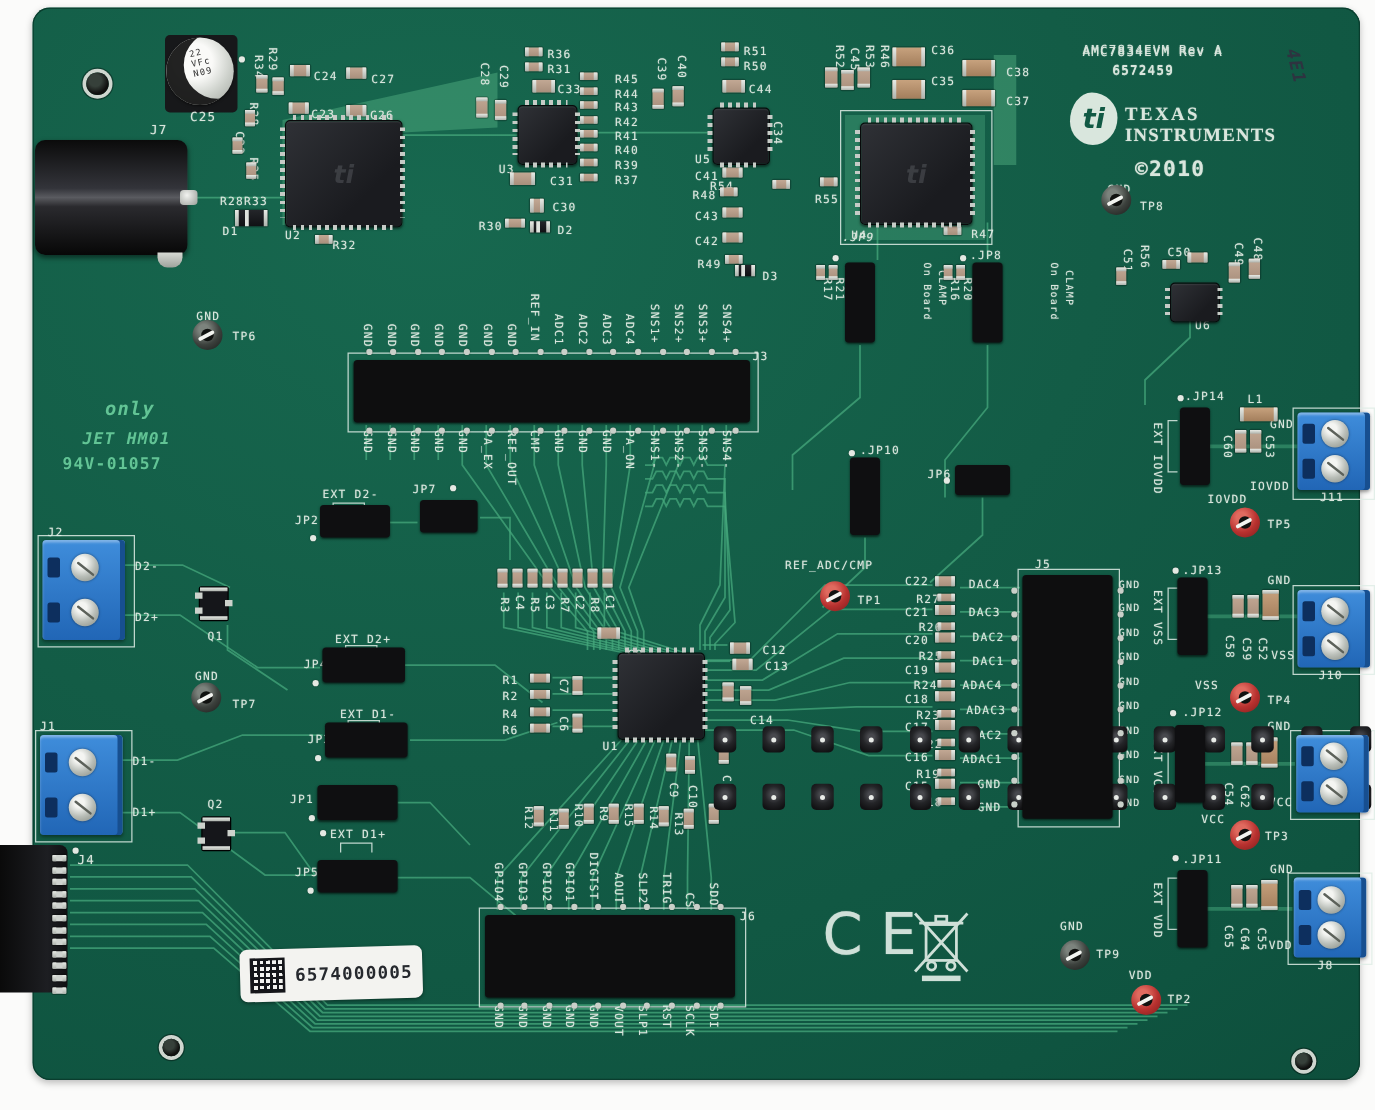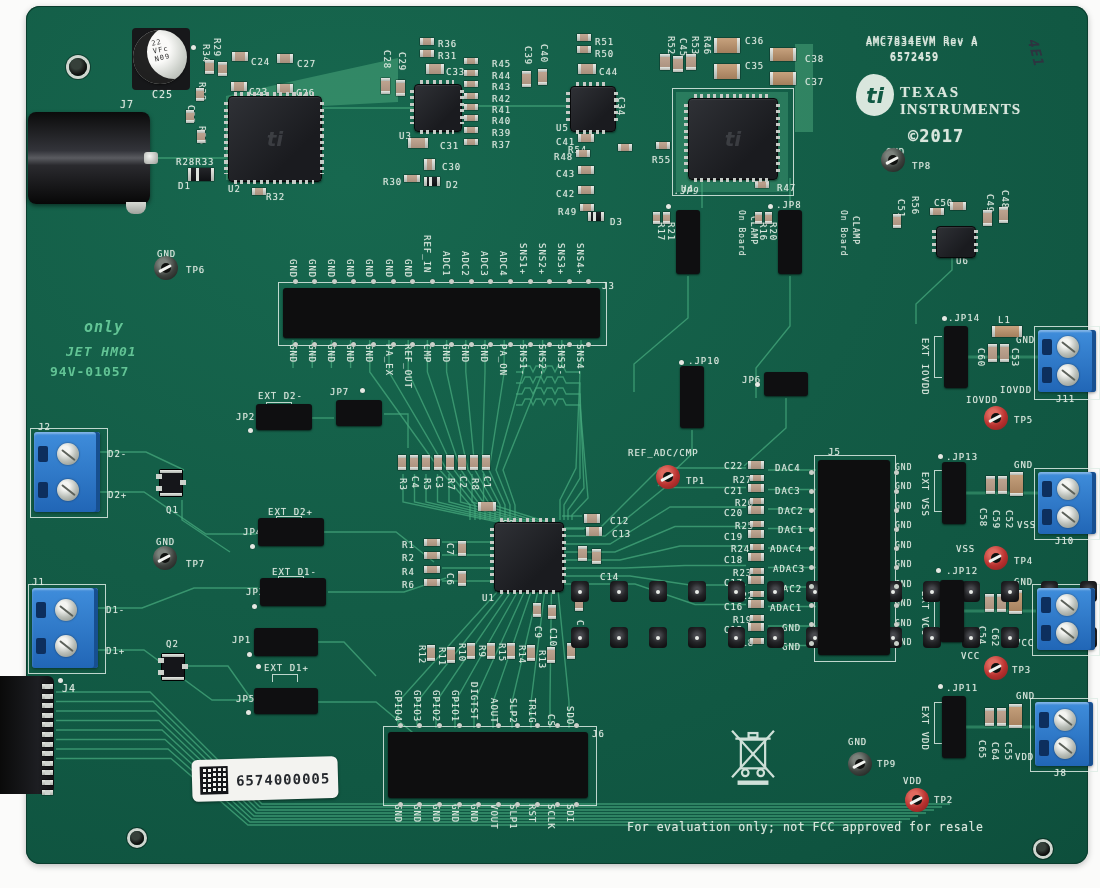--- a/index.html
+++ b/index.html
@@ -198,38 +198,38 @@
     </svg>
 
   <div class="lbl" id="title">AMC7834EVM Rev A</div>
   <div class="lbl" id="pn">6572459</div>
   <div id="tilogo">
     <div class="blob"></div>
     <div class="ti">ti</div>
   </div>
   <div class="lbl" id="brand1">TEXAS</div>
   <div class="lbl" id="brand2">INSTRUMENTS</div>
-  <div class="lbl" id="copyright">©2017</div>
+  <div class="lbl" id="copyright">©2010</div>
   <div class="lbl" id="mark">4E1</div>
   <div class="lbl" id="ul"><b>only</b></div>
   <div class="lbl" id="jet">JET HM01</div>
   <div class="lbl" id="jet2">94V-01057</div>
+  <div class="lbl" id="ce">CE</div>
   <svg id="weee" width="50" height="64" viewBox="0 0 44 58">
     <g stroke="#cfe0d8" stroke-width="2" fill="none">
       <rect x="11" y="16" width="22" height="26"></rect>
       <line x1="6" y1="15" x2="38" y2="15"></line>
       <rect x="18" y="10" width="8" height="4"></rect>
       <circle cx="15" cy="46" r="3"></circle>
         <circle cx="29" cy="46" r="3"></circle>
       <line x1="3" y1="8" x2="41" y2="50"></line>
         <line x1="41" y1="8" x2="3" y2="50"></line>
     </g>
     <rect x="8" y="53" width="28" height="4" fill="#cfe0d8"></rect>
   </svg>
-  <div class="lbl" id="eval">For evaluation only; not FCC approved for resale</div>
   <div id="bclabel">
     <div class="qr"></div>
     <div id="bcnum">6574000005</div>
   </div>
   <div id="c25pad"></div>
   <div id="c25">
     <div class="mk lbl"><span>22</span><br><span>VFc</span><br><span>N09</span></div>
   </div>
   <div id="jack">
     <div class="tip"></div>

